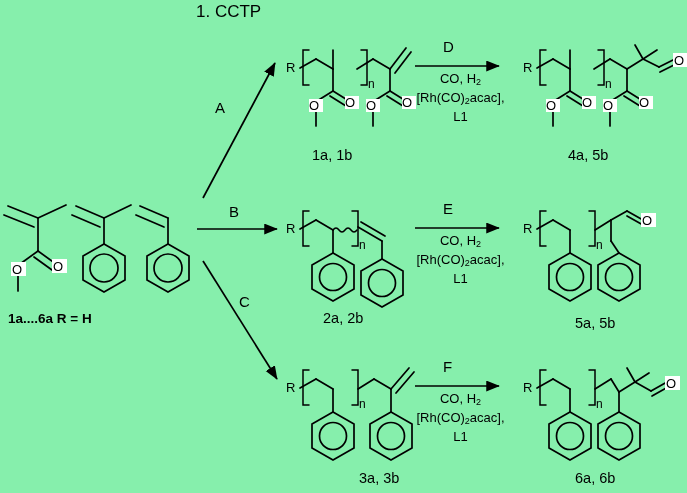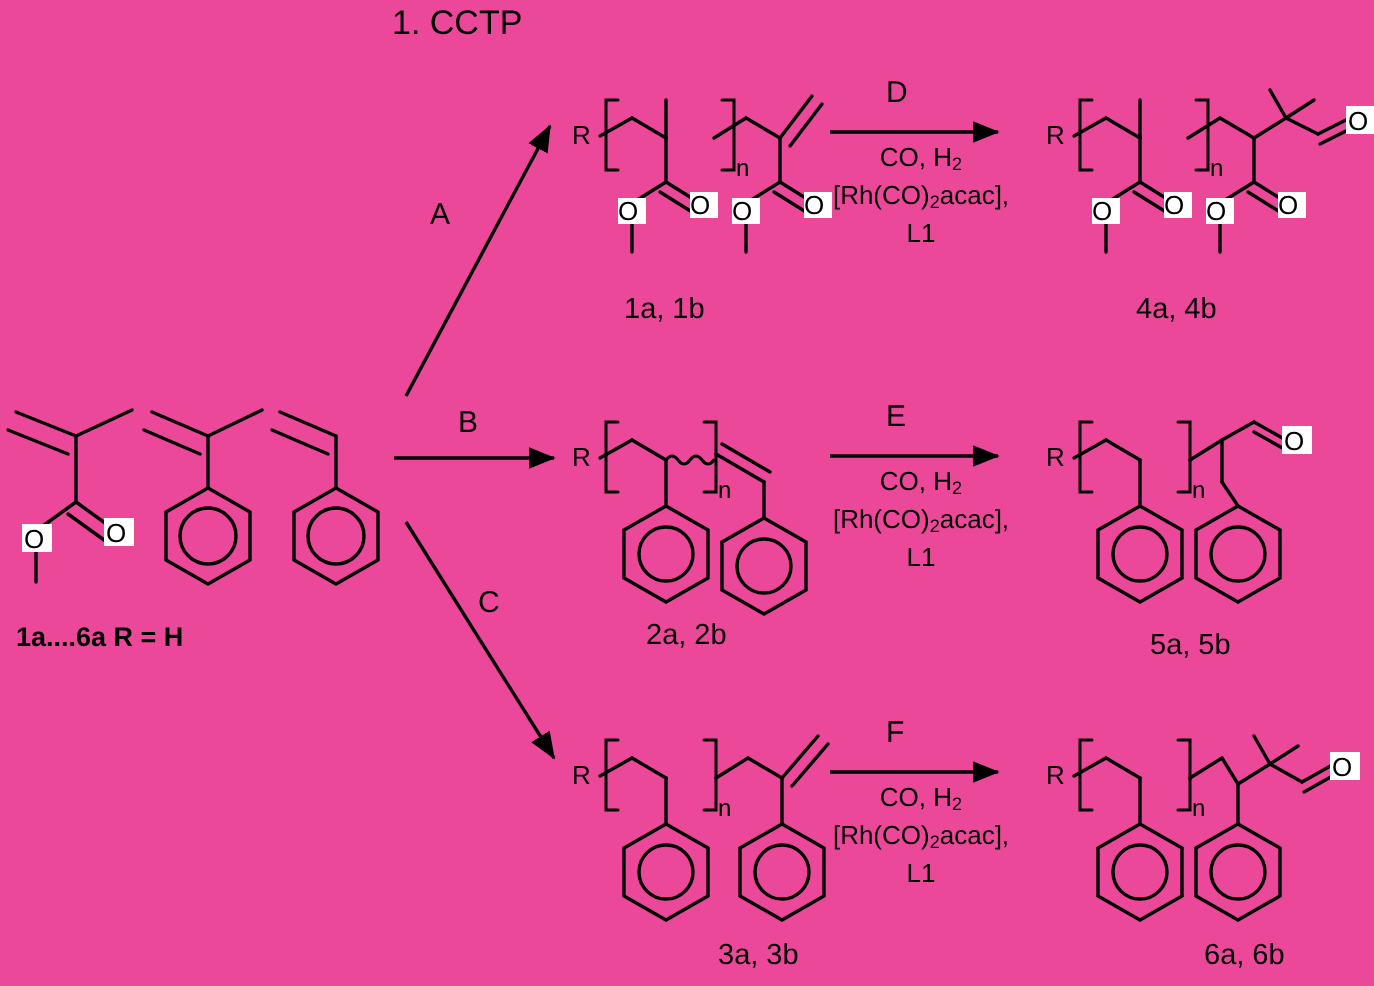--- a/index.html
+++ b/index.html
@@ -4,21 +4,21 @@
 <style>
   html, body {
     margin: 0;
     padding: 0;
     background: #ffffff;
   }
   #scheme {
     position: relative;
     width: 687px;
     height: 493px;
-    background: #ec4899;
+    background: #86efac;
     font-family: "Liberation Sans", sans-serif;
     color: #000000;
     overflow: hidden;
   }
   .hdr {
     position: absolute;
     font-size: 17px;
     color: #000;
     white-space: nowrap;
   }
@@ -249,21 +249,21 @@
       <line class="bond" x1="104" y1="33" x2="120" y2="23"></line>
       <line class="bond" x1="120" y1="23" x2="112" y2="9"></line>
       <line class="bond" x1="120" y1="23" x2="134" y2="14"></line>
       <line class="bond" x1="120" y1="23" x2="136" y2="31"></line>
       <line class="bond" x1="136" y1="31" x2="152" y2="23"></line>
       <line class="bond" x1="137" y1="36" x2="153" y2="28"></line>
       <rect x="150" y="17" width="15" height="14" fill="#fff"></rect>
       <text class="atom" x="151" y="29">O</text>
     </svg>
   </div>
-  <div class="bold-label" style="left:568px; top:147px;">4a, 4b</div>
+  <div class="bold-label" style="left:568px; top:147px;">4a, 5b</div>
 
   <div class="svgbox" style="left:286px; top:203px;">
     <svg width="130" height="125" viewBox="0 0 130 125">
       <text class="atom" x="0" y="30">R</text>
       <path class="bond-thin" d="M23,8 L17,8 L17,43 L23,43"></path>
       <path class="bond-thin" d="M66,8 L72,8 L72,43 L66,43"></path>
       <text class="atom-n" x="73" y="46">n</text>
       <line class="bond" x1="14" y1="26" x2="30" y2="17"></line>
       <line class="bond" x1="30" y1="17" x2="47" y2="27"></line>
       <line class="bond" x1="47" y1="27" x2="47" y2="50"></line>
@@ -385,15 +385,15 @@
       <line class="bond" x1="96" y1="30" x2="112" y2="20"></line>
       <line class="bond" x1="112" y1="20" x2="104" y2="6"></line>
       <line class="bond" x1="112" y1="20" x2="126" y2="11"></line>
       <line class="bond" x1="112" y1="20" x2="128" y2="29"></line>
       <line class="bond" x1="128" y1="29" x2="144" y2="20"></line>
       <line class="bond" x1="129" y1="34" x2="145" y2="25"></line>
       <rect x="142" y="14" width="15" height="14" fill="#fff"></rect>
       <text class="atom" x="143" y="26">O</text>
     </svg>
   </div>
-  <div class="bold-label" style="left:602px; top:470px;">6a, 6b</div>
+  <div class="bold-label" style="left:575px; top:470px;">6a, 6b</div>
 
 </div>
 
 </body></html>

